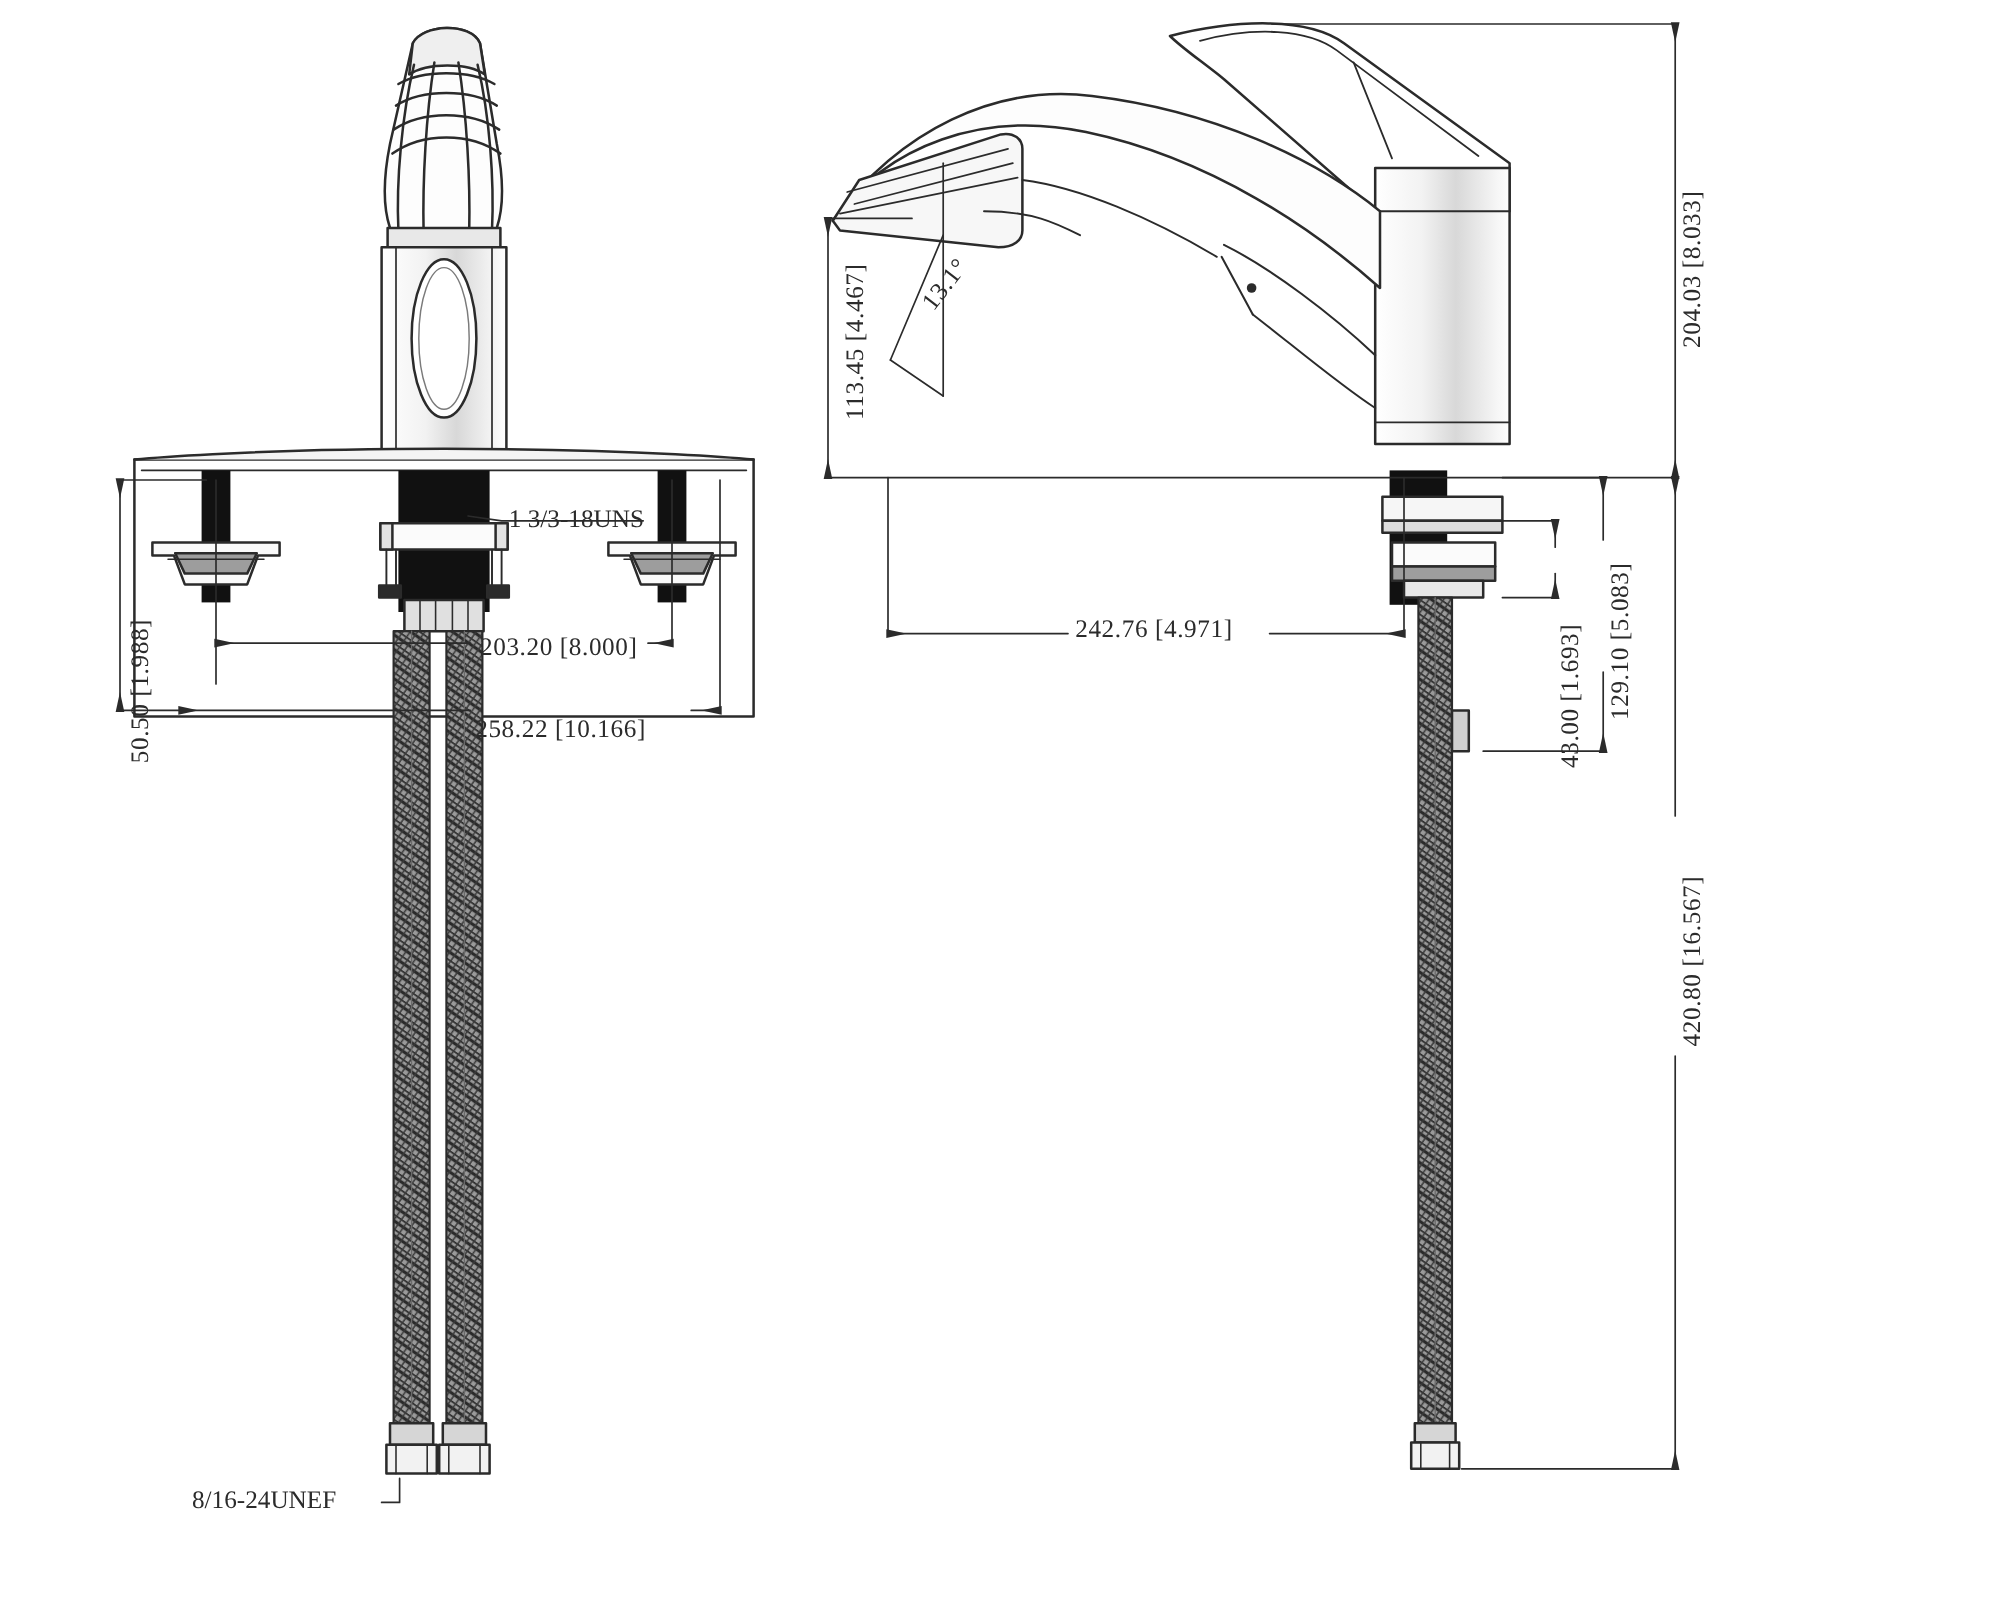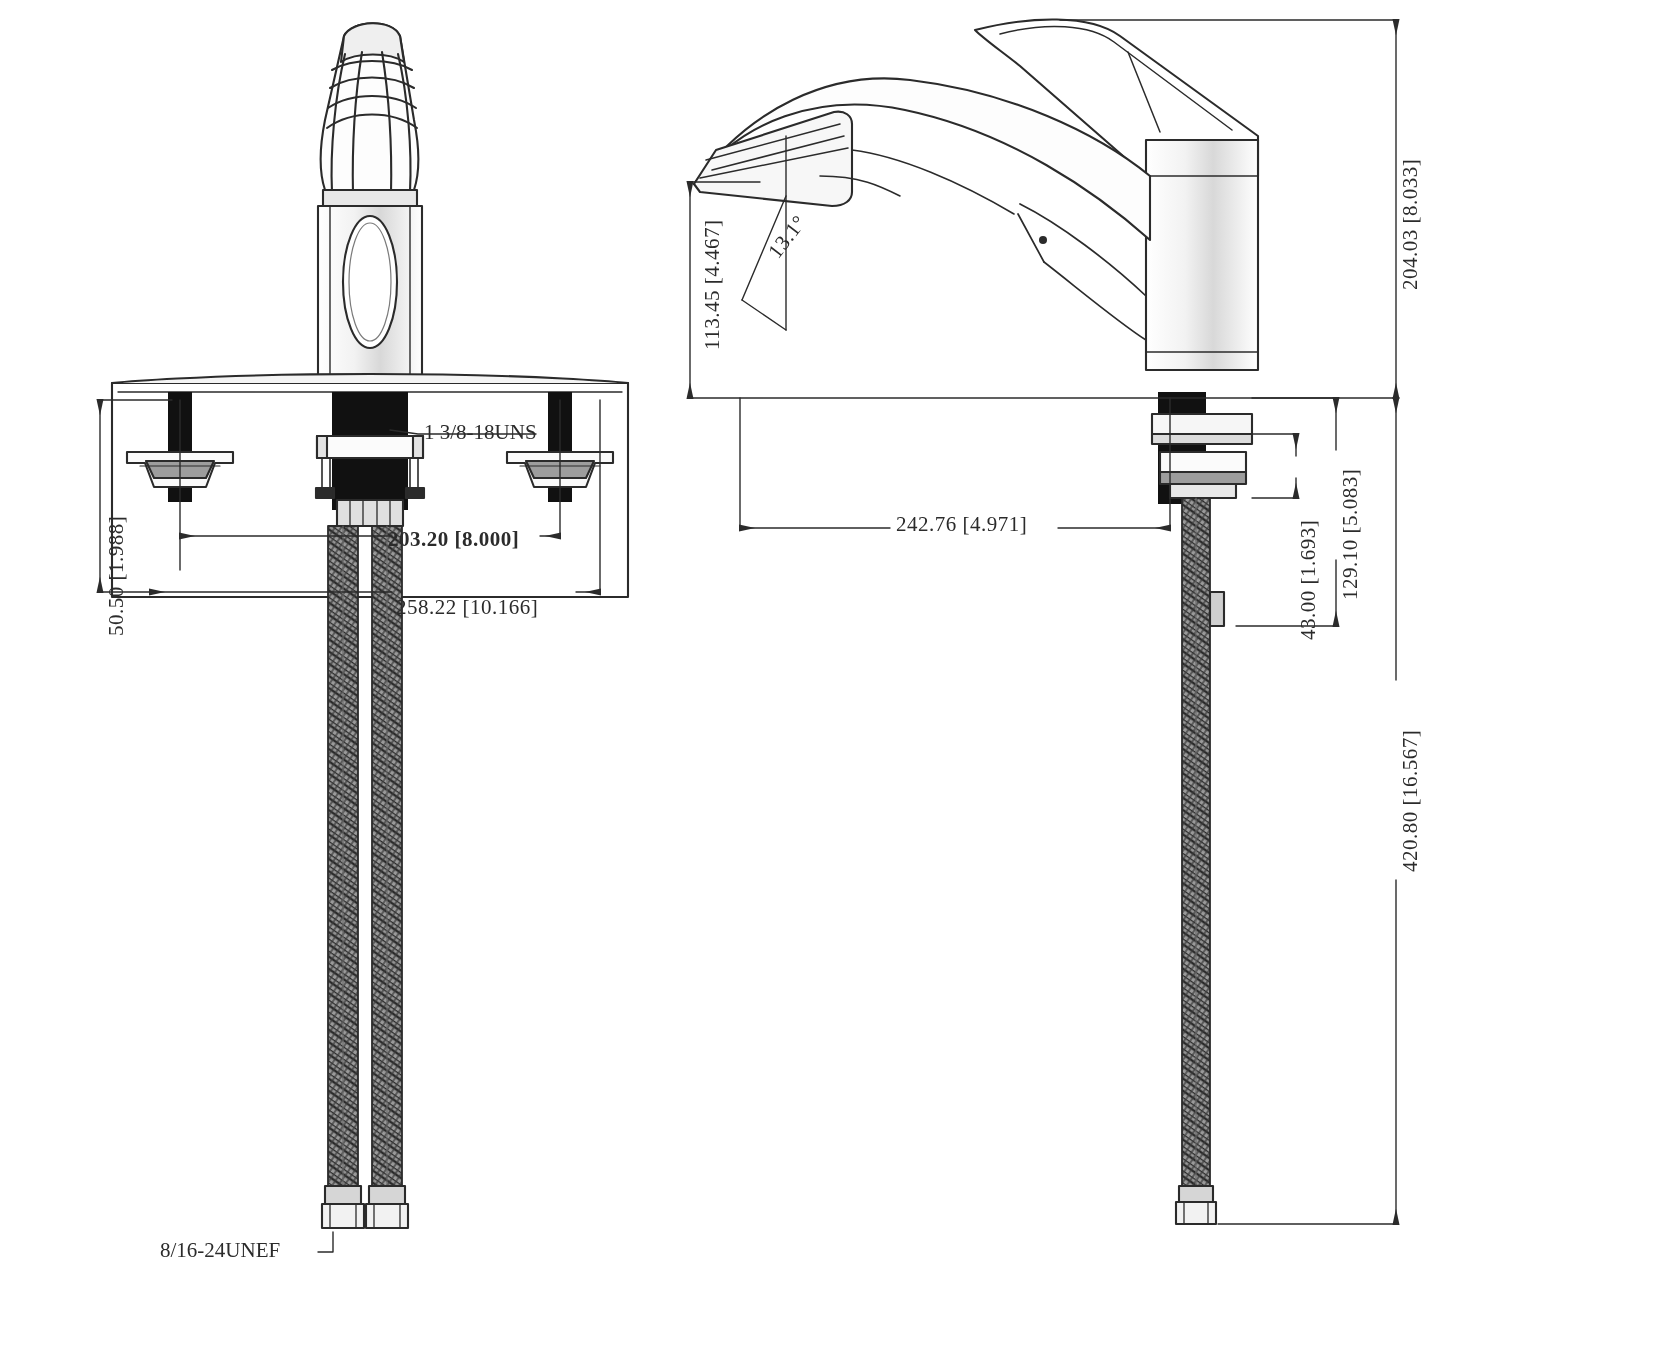--- a/index.html
+++ b/index.html
@@ -188,25 +188,25 @@
 
         <path d="M1396 398 L1396 680" marker-start="url(#arrL)"></path>
         <path d="M1396 880 L1396 1224" marker-end="url(#arrR)"></path>
         <path d="M1218 1224 L1396 1224"></path>
       </g>
     </g>
   </svg>
 
   <div class="dim rot90" style="left:104px; top:636px;">50.50 [1.988]</div>
 
-  <div class="dim" style="left:388px; top:527px;font-weight:bold;">203.20 [8.000]</div>
+  <div class="dim" style="left:400px; top:527px;">203.20 [8.000]</div>
 
   <div class="dim" style="left:396px; top:595px;text-align:right;">258.22 [10.166]</div>
 
-  <div class="lbl small" style="left:424px; top:420px;">1 3/8-18UNS</div>
+  <div class="lbl small" style="left:424px; top:420px;">1 3/3-18UNS</div>
 
   <div class="lbl" style="left:160px; top:1238px;">8/16-24UNEF</div>
 
   <div class="dim rot90" style="left:700px; top:350px;">113.45 [4.467]</div>
 
   <div class="dim" style="left:763px; top:248px; transform:rotate(-52deg); transform-origin:0 0;">13.1°</div>
 
   <div class="dim" style="left:896px; top:512px;">242.76 [4.971]</div>
 
   <div class="dim rot90" style="left:1398px; top:290px;">204.03 [8.033]</div>

